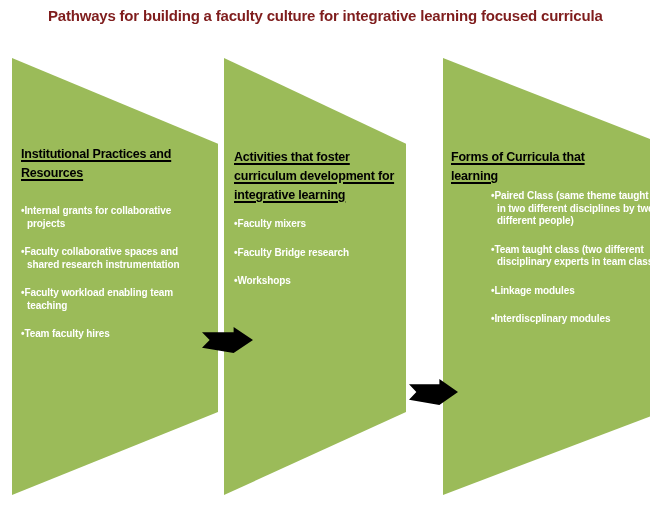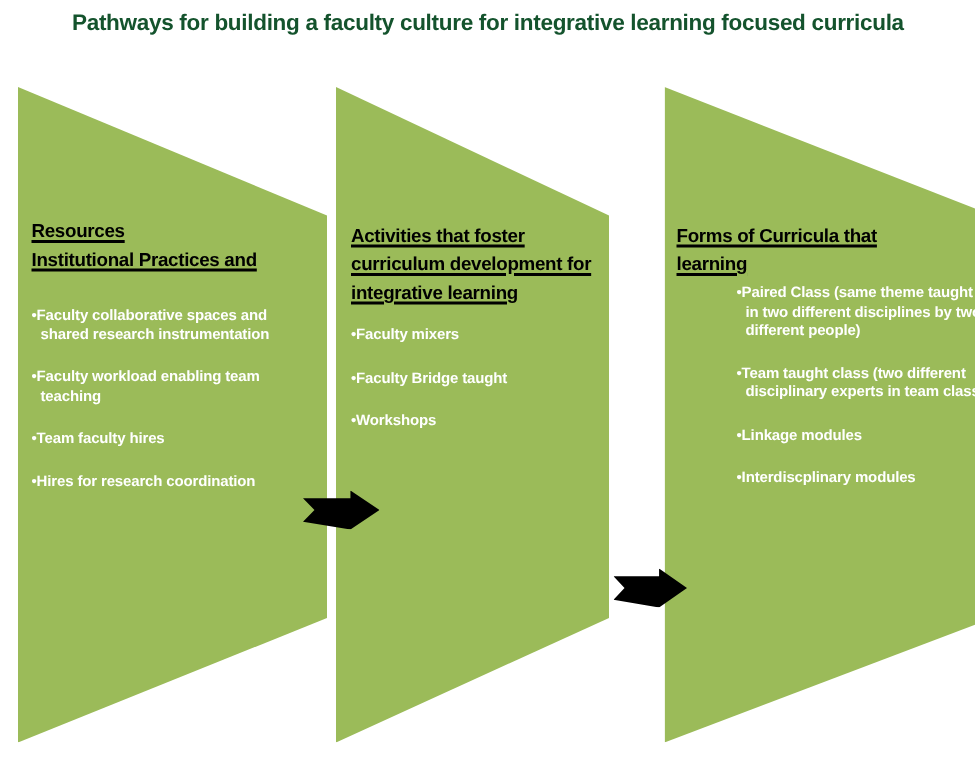--- a/index.html
+++ b/index.html
@@ -6,21 +6,21 @@
   body {
     width:650px; height:512px;
     background:#ffffff;
     font-family:"Liberation Sans", sans-serif;
     position:relative;
     overflow:hidden;
   }
   .title {
     position:absolute; left:48px; top:4px; width:575px;
     font-size:15px; font-weight:bold; line-height:23px;
-    color:#14532d; letter-spacing:-0.2px;
+    color:#7f1d1d; letter-spacing:-0.2px;
   }
   .panel {
     position:absolute; top:58px; height:437px;
     background:#9bbb59;
     clip-path:polygon(0 0, 100% 19.6%, 100% 81%, 0 100%);
     box-sizing:border-box;
   }
   #panel1 { left:12px;  width:206px; padding:87px 8px 0 9px; }
   #panel2 { left:224px; width:182px; padding:90px 8px 0 10px; }
   #panel3 { left:443px; width:219px; padding:90px 4px 0 8px; }
@@ -48,40 +48,40 @@
   #arrow1 { left:202px; top:327px; width:51px; height:26px; }
   #arrow2 { left:409px; top:379px; width:49px; height:26px; }
 </style>
 </head>
 <body>
 
 <div class="title">Pathways for building a faculty culture for integrative learning focused curricula</div>
 
 <div class="panel" id="panel1">
   <div class="heading">
+    <div class="line">Institutional Practices and</div>
     <div class="line">Resources</div>
-    <div class="line">Institutional Practices and</div>
   </div>
   <ul class="bullets">
+    <li>Internal grants for collaborative projects</li>
     <li>Faculty collaborative spaces and shared research instrumentation</li>
     <li>Faculty workload enabling team teaching</li>
     <li>Team faculty hires</li>
-    <li>Hires for research coordination</li>
   </ul>
 </div>
 
 <div class="panel" id="panel2">
   <div class="heading">
     <div class="line">Activities that foster</div>
     <div class="line">curriculum development for</div>
     <div class="line">integrative learning</div>
   </div>
   <ul class="bullets">
     <li>Faculty mixers</li>
-    <li>Faculty Bridge taught</li>
+    <li>Faculty Bridge research</li>
     <li>Workshops</li>
   </ul>
 </div>
 
 <div class="panel" id="panel3">
   <div class="heading">
     <div class="line">Forms of Curricula that</div>
     <div class="line">learning</div>
   </div>
   <ul class="bullets">

